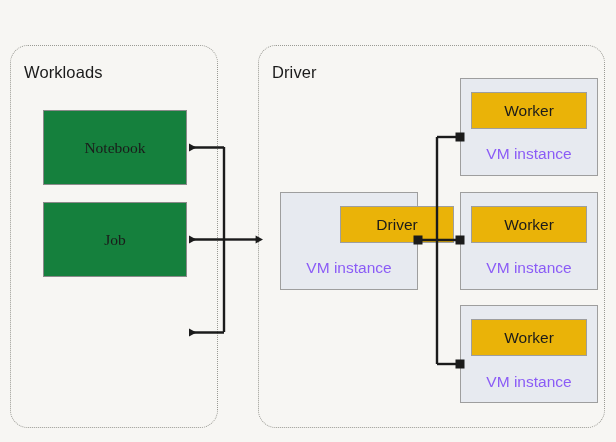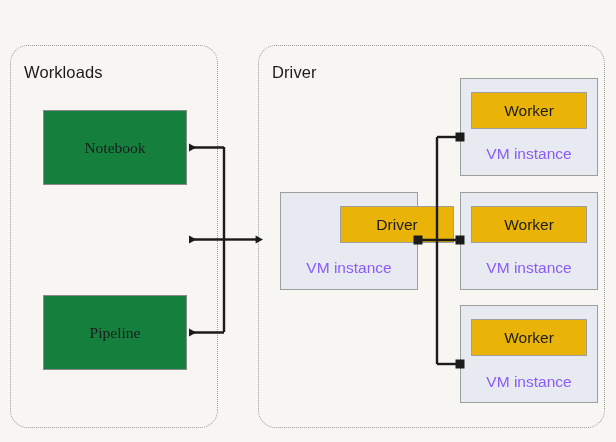--- a/index.html
+++ b/index.html
@@ -103,24 +103,24 @@
   <div class="group" id="group-workloads" style="left: 10px; top: 45px; width: 208px; height: 383px;"></div>
   <div class="group-title" id="title-workloads" style="left: 24px; top: 63px;">Workloads</div>
 
   <div class="group" id="group-cluster" style="left: 258px; top: 45px; width: 347px; height: 383px;"></div>
   <div class="group-title" id="title-cluster" style="left: 272px; top: 63px;">Driver</div>
 
   <div class="workload-box" id="wl-0" style="left: 43px; top: 110px; width: 144px; height: 75px;">
     <span class="workload-label">Notebook</span>
   </div>
 
+  <div class="workload-box" id="wl-1" style="left: 43px; top: 202px; width: 144px; height: 75px;">
+    <span class="workload-label">Job</span>
+  </div>
 
-  <div class="workload-box" id="wl-2" style="left: 43px; top: 295px; width: 144px; height: 75px;">
-    <span class="workload-label">Pipeline</span>
-  </div>
 
   <div class="vm-box" id="vm-0" style="left: 280px; top: 192px; width: 138px; height: 98px;"></div>
   <div class="role-box" id="role-0" style="left: 292px; top: 206px; width: 114px; height: 37px; margin-left: 48px;">
     <span class="role-label">Driver</span>
   </div>
   <div class="vm-label" id="vmlab-0" style="left: 280px; width: 138px; top: 259px;">VM instance</div>
 
   <div class="vm-box" id="vm-1" style="left: 460px; top: 78px; width: 138px; height: 98px;"></div>
   <div class="role-box" id="role-1" style="left: 471px; top: 92px; width: 116px; height: 37px;">
     <span class="role-label">Worker</span>

